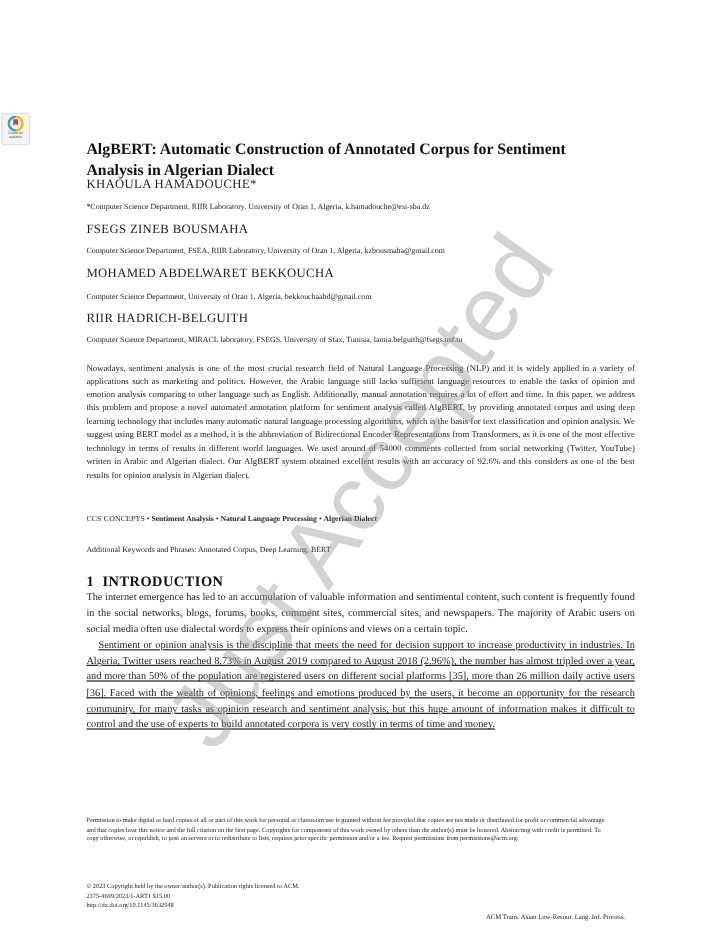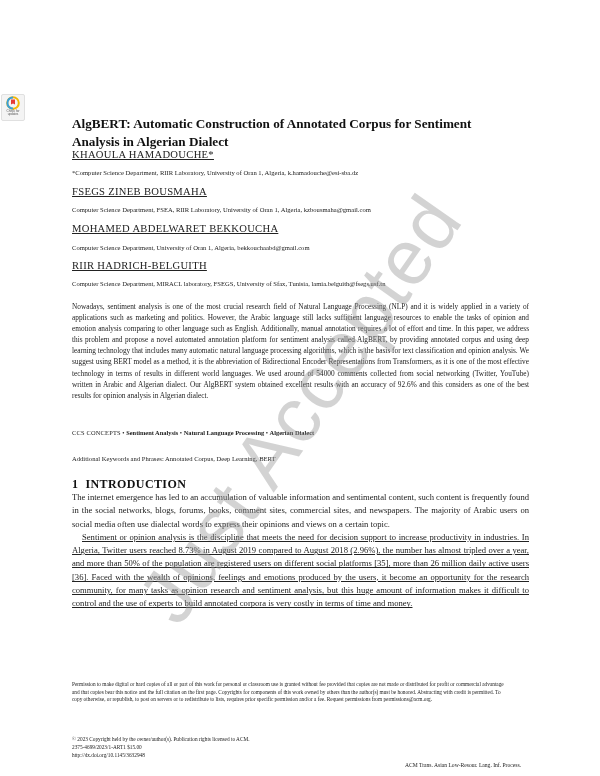--- a/index.html
+++ b/index.html
@@ -54,21 +54,20 @@
       line-height: 18px;
       color: #111;
     }
     .author-name {
       position: absolute;
       left: 0;
       font-size: 10.6px;
       letter-spacing: 0.3px;
       color: #222;
       white-space: nowrap;
-      text-decoration: underline;
     }
     .affil {
       position: absolute;
       left: 0;
       font-size: 6.6px;
       color: #222;
       white-space: nowrap;
     }
     .abstract {
       position: absolute;

